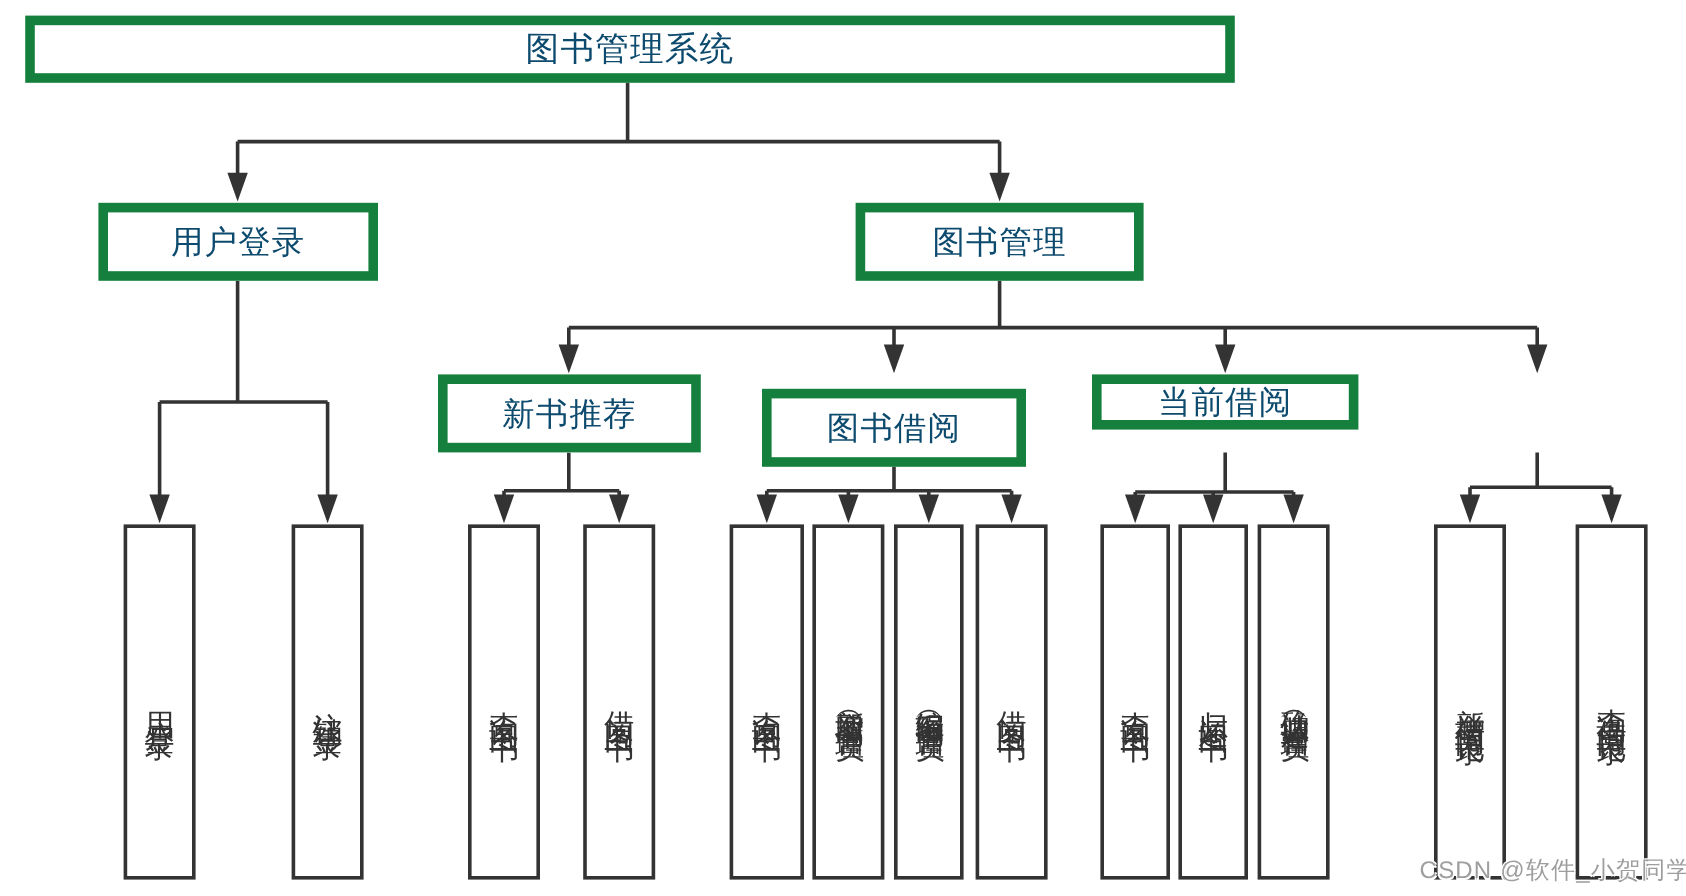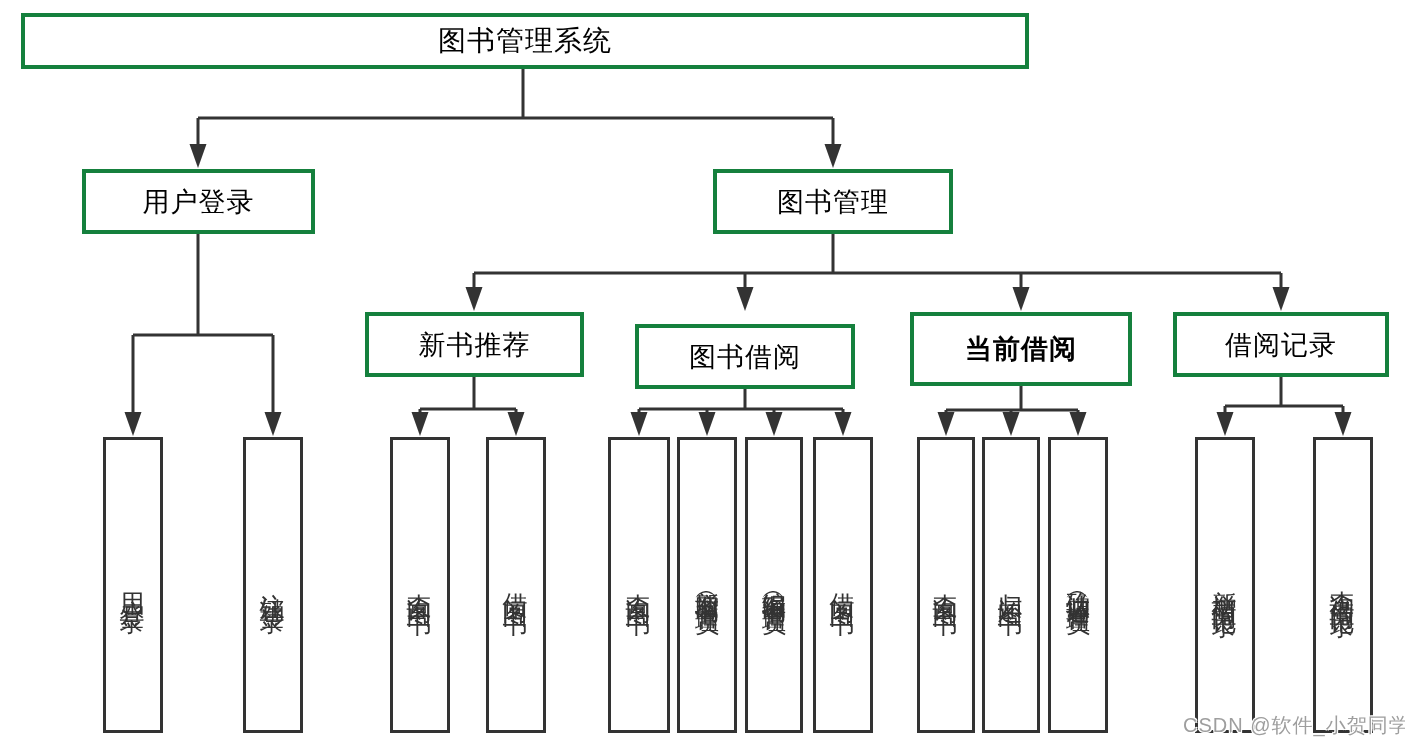--- a/index.html
+++ b/index.html
@@ -2,23 +2,23 @@
 <html><head>
 <meta charset="utf-8">
 <style>
   html,body{margin:0;padding:0;background:#ffffff;}
   .canvas{
     position:relative;width:1405px;height:747px;background:#ffffff;overflow:hidden;
     font-family:"Liberation Sans","DejaVu Sans",sans-serif;color:#333333;
   }
   .connectors{position:absolute;left:0;top:0;width:1405px;height:747px;}
   .node{
-    position:absolute;box-sizing:border-box;border:4px solid #15803d;background:#ffffff;
+    position:absolute;box-sizing:border-box;border:8px solid #15803d;background:#ffffff;
     display:flex;align-items:center;justify-content:center;
-    font-size:27px;letter-spacing:1px;color:#000000;white-space:nowrap;
+    font-size:27px;letter-spacing:1px;color:#0c4a6e;white-space:nowrap;
   }
   .node.root{font-size:28px;}
   .leaf{
     position:absolute;box-sizing:border-box;border:3px solid #333333;background:#ffffff;
     top:437px;height:296px;
     display:flex;align-items:center;justify-content:center;
     writing-mode:vertical-rl;text-orientation:mixed;
     font-size:25px;letter-spacing:6px;color:#333333;
   }
   .watermark{
@@ -84,22 +84,21 @@
     </g>
   </svg>
 
   <div class="node root" style="left:21px;top:13px;width:1008px;height:56px;">图书管理系统</div>
 
   <div class="node" style="left:82px;top:169px;width:233px;height:65px;">用户登录</div>
   <div class="node" style="left:365px;top:312px;width:219px;height:65px;">新书推荐</div>
 
   <div class="node" style="left:713px;top:169px;width:240px;height:65px;">图书管理</div>
   <div class="node" style="left:635px;top:312px;width:220px;height:65px;margin-top:12px;">图书借阅</div>
-  <div class="node" style="left:910px;top:312px;width:222px;height:74px;font-weight:bold;">当前借阅</div>
-  <div class="node" style="left:1173px;top:312px;width:216px;height:65px;">借阅记录</div>
+  <div class="node" style="left:910px;top:312px;width:222px;height:46px;">当前借阅</div>
 
   <div class="leaf" style="left:103px;width:60px;">用户登录</div>
   <div class="leaf" style="left:243px;width:60px;">注销登录</div>
 
   <div class="leaf" style="left:390px;width:60px;">查询图书</div>
   <div class="leaf" style="left:486px;width:60px;">借阅图书</div>
 
   <div class="leaf" style="left:608px;width:62px;">查询图书</div>
   <div class="leaf" style="left:677px;width:60px;letter-spacing:3px;font-size:24px;">新增图书（管理员）</div>
   <div class="leaf" style="left:745px;width:58px;letter-spacing:3px;font-size:24px;">编辑图书（管理员）</div>

